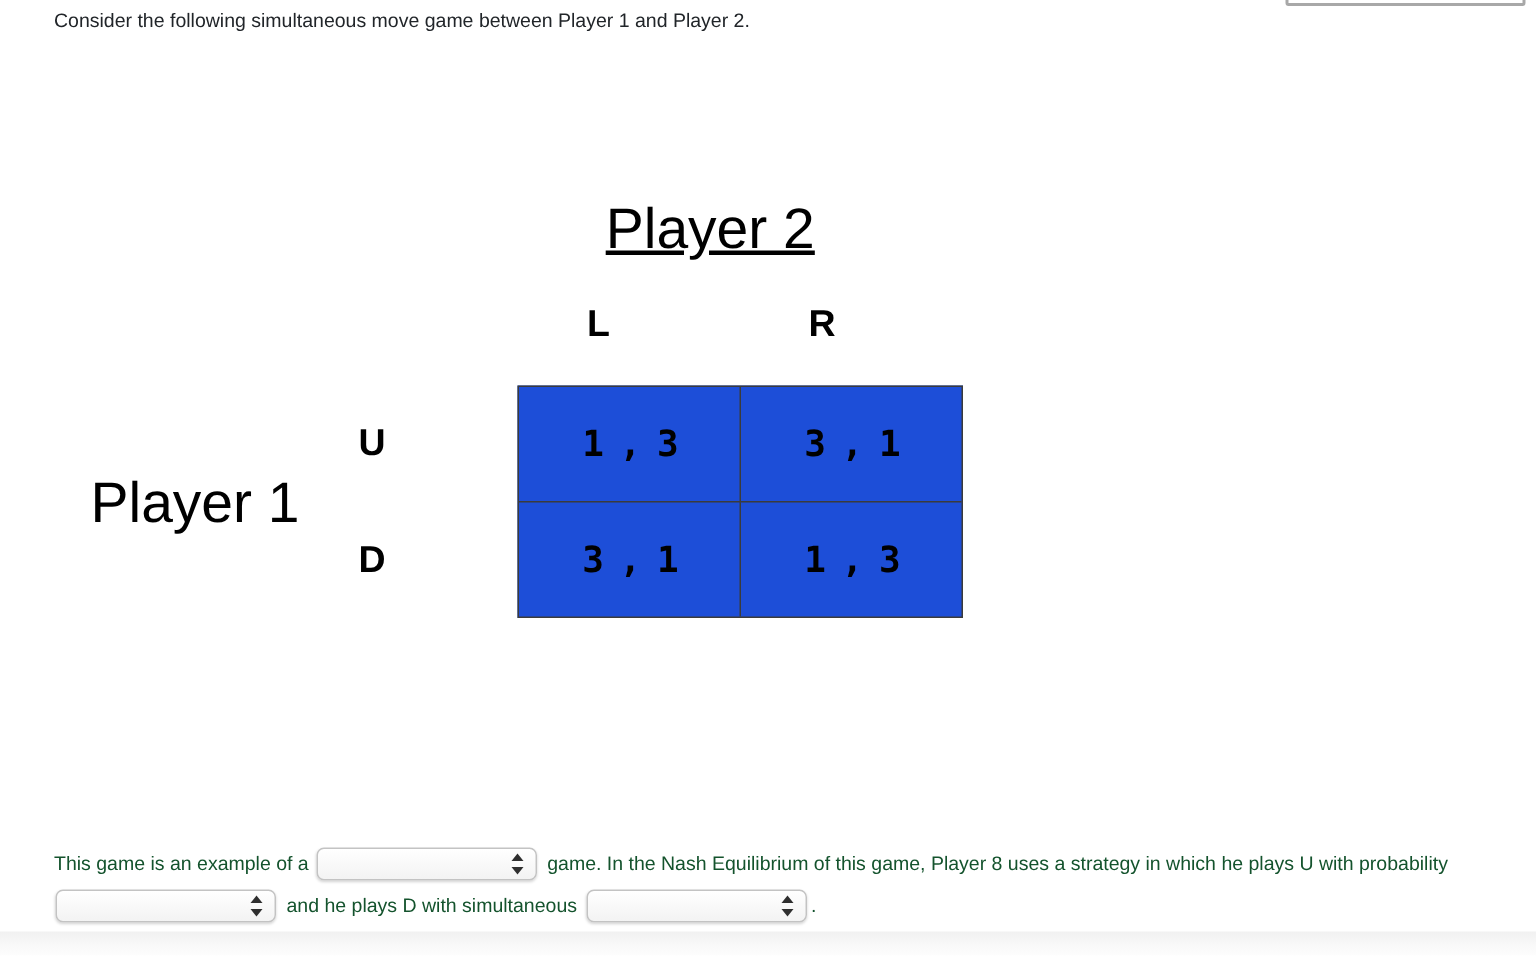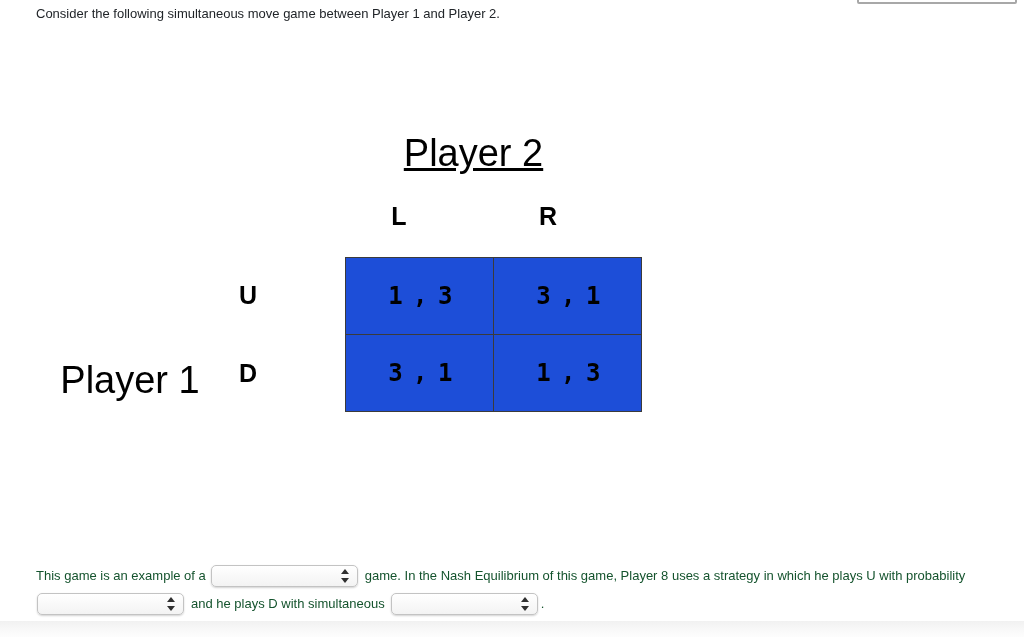--- a/index.html
+++ b/index.html
@@ -29,21 +29,21 @@
 
   
   .figure { position: absolute; left: 0; top: 0; width: 1024px; height: 500px; }
 
   .player2-title {
     position: absolute; left: 325px; top: 131px; width: 297px;
     text-align: center; font-size: 38px; line-height: 44px; color: #000; text-decoration: underline;
   }
   .player1-title {
     position: absolute; left: 40px; top: 314px; width: 180px;
-    text-align: center; font-size: 38px; line-height: 44px; color: #000; margin-top: 44px;
+    text-align: center; font-size: 38px; line-height: 44px; color: #000;
   }
   .col-label {
     position: absolute; top: 202px; width: 148px; height: 30px;
     text-align: center; font-weight: bold; font-size: 25px; color: #000;
   }
   .col-label.l { left: 325px; }
   .col-label.r { left: 474px; }
   .row-label {
     position: absolute; left: 230px; width: 36px; height: 30px;
     text-align: center; font-weight: bold; font-size: 25px; color: #000;

